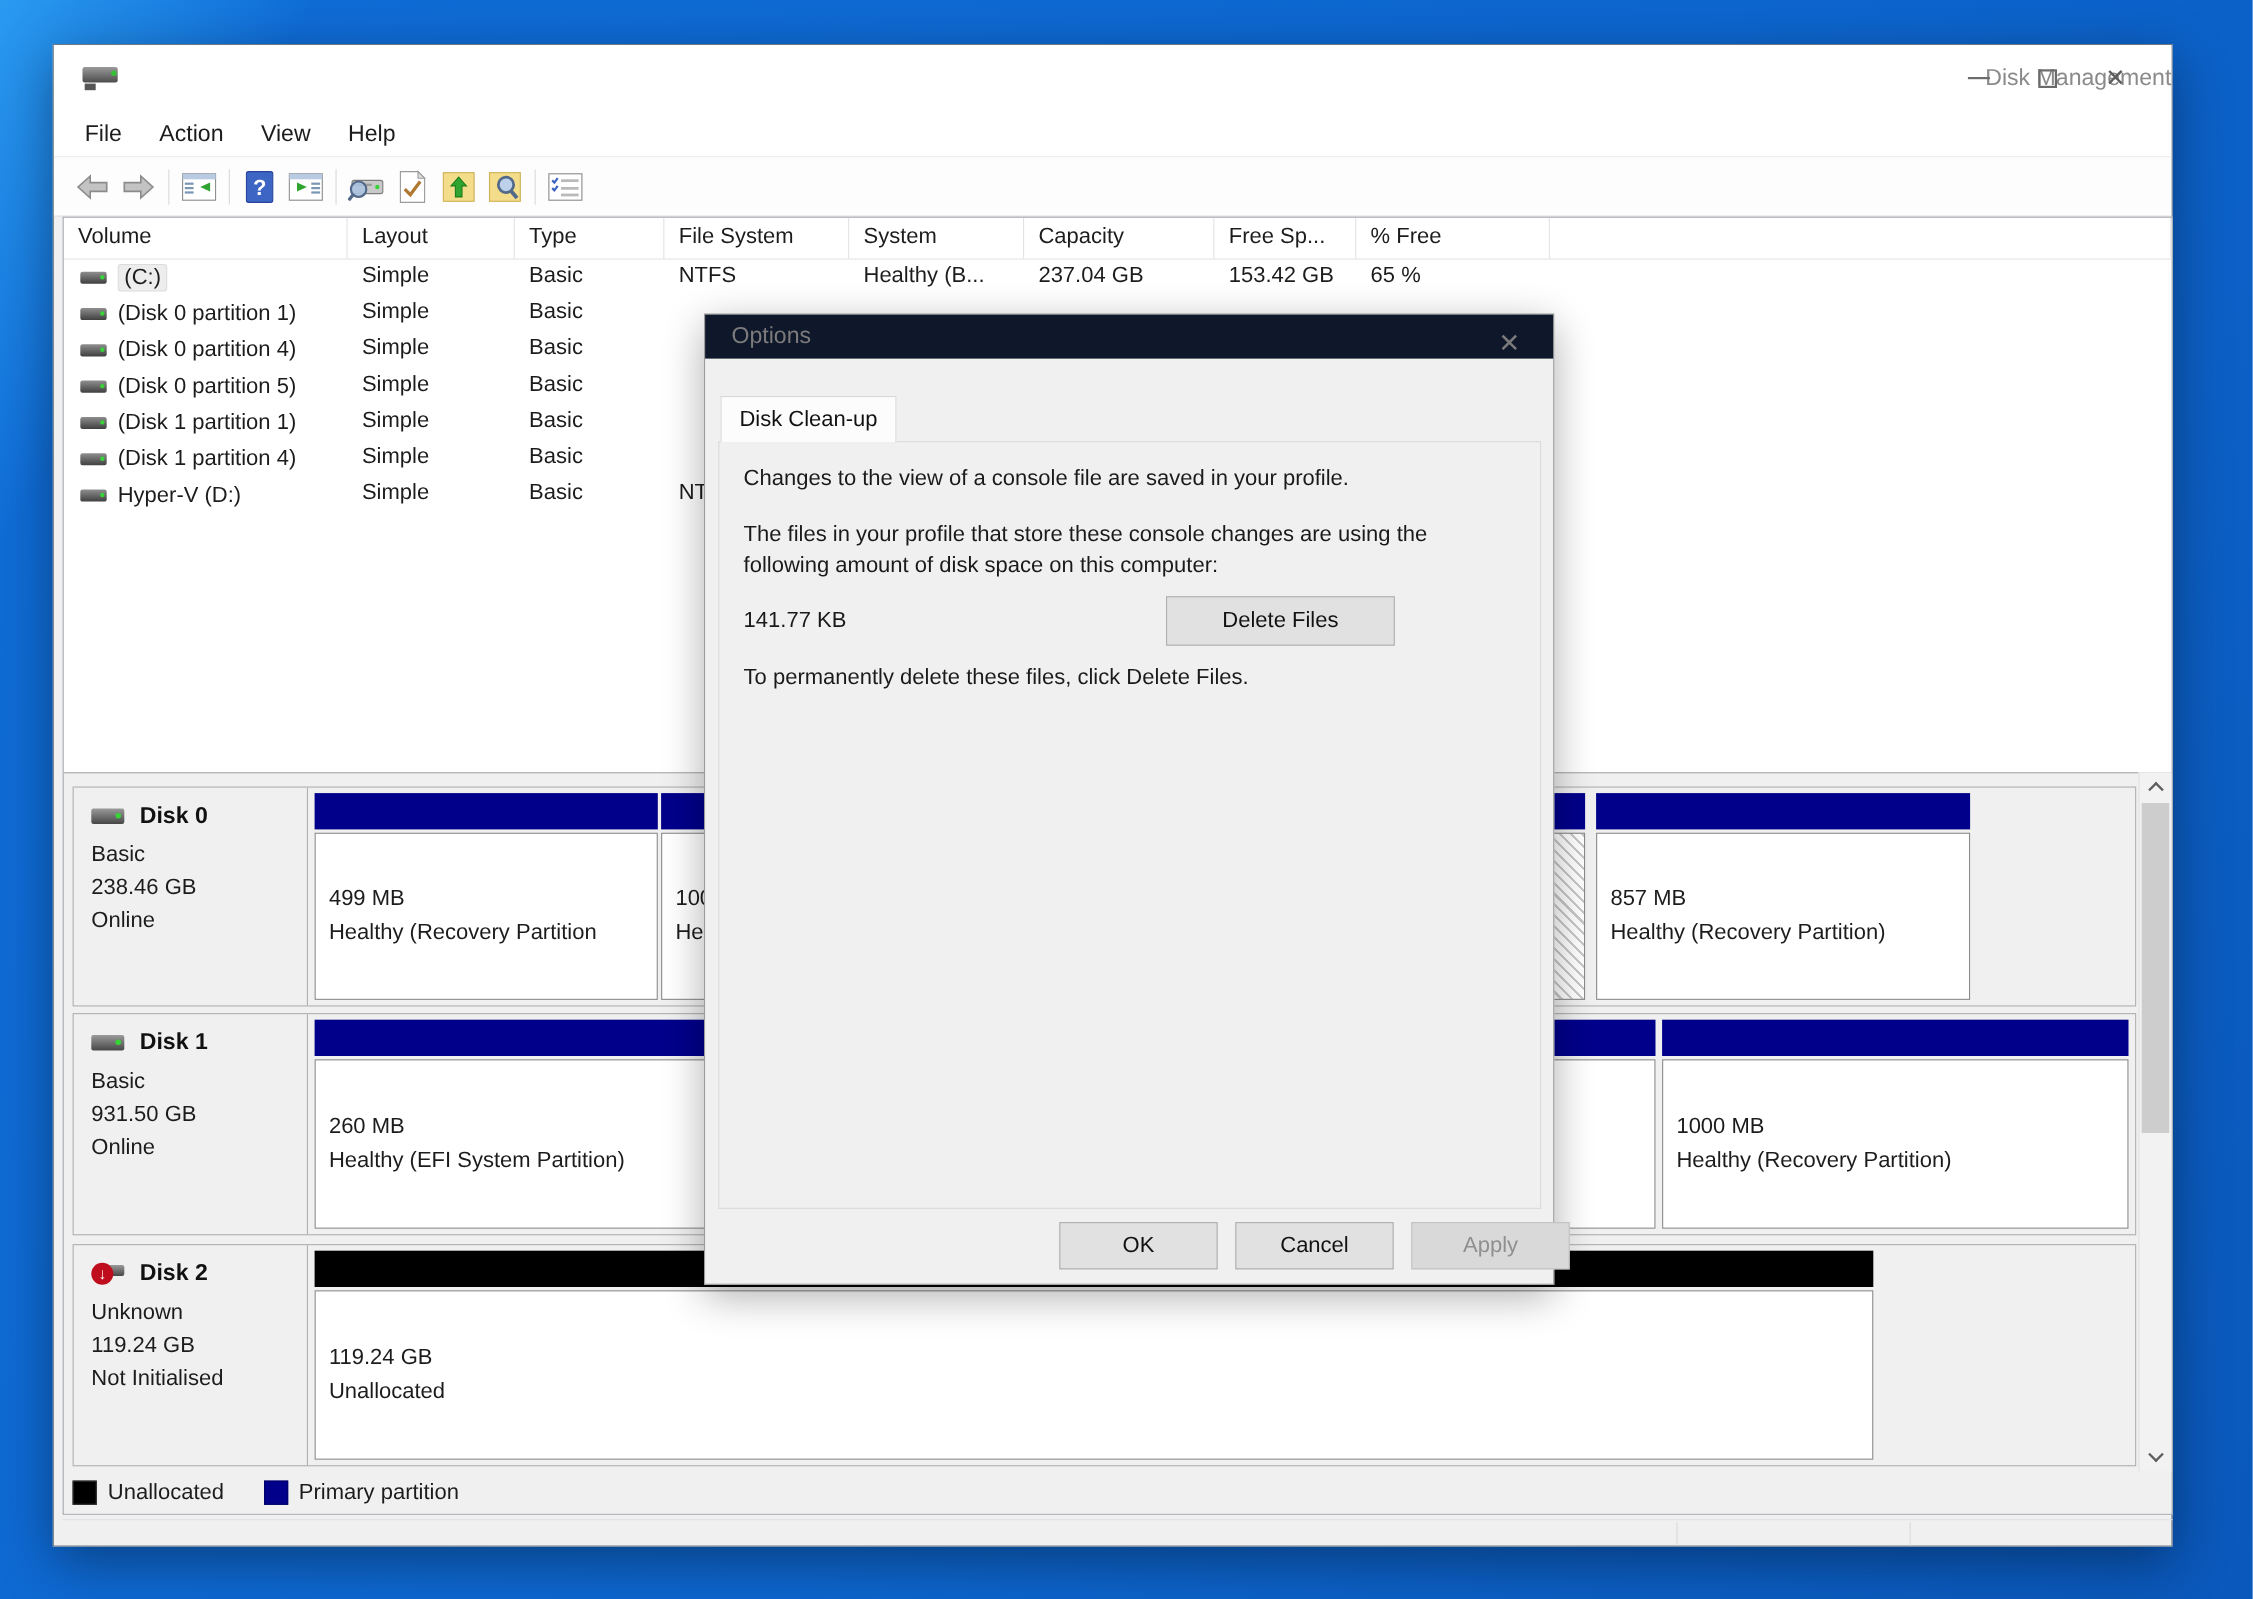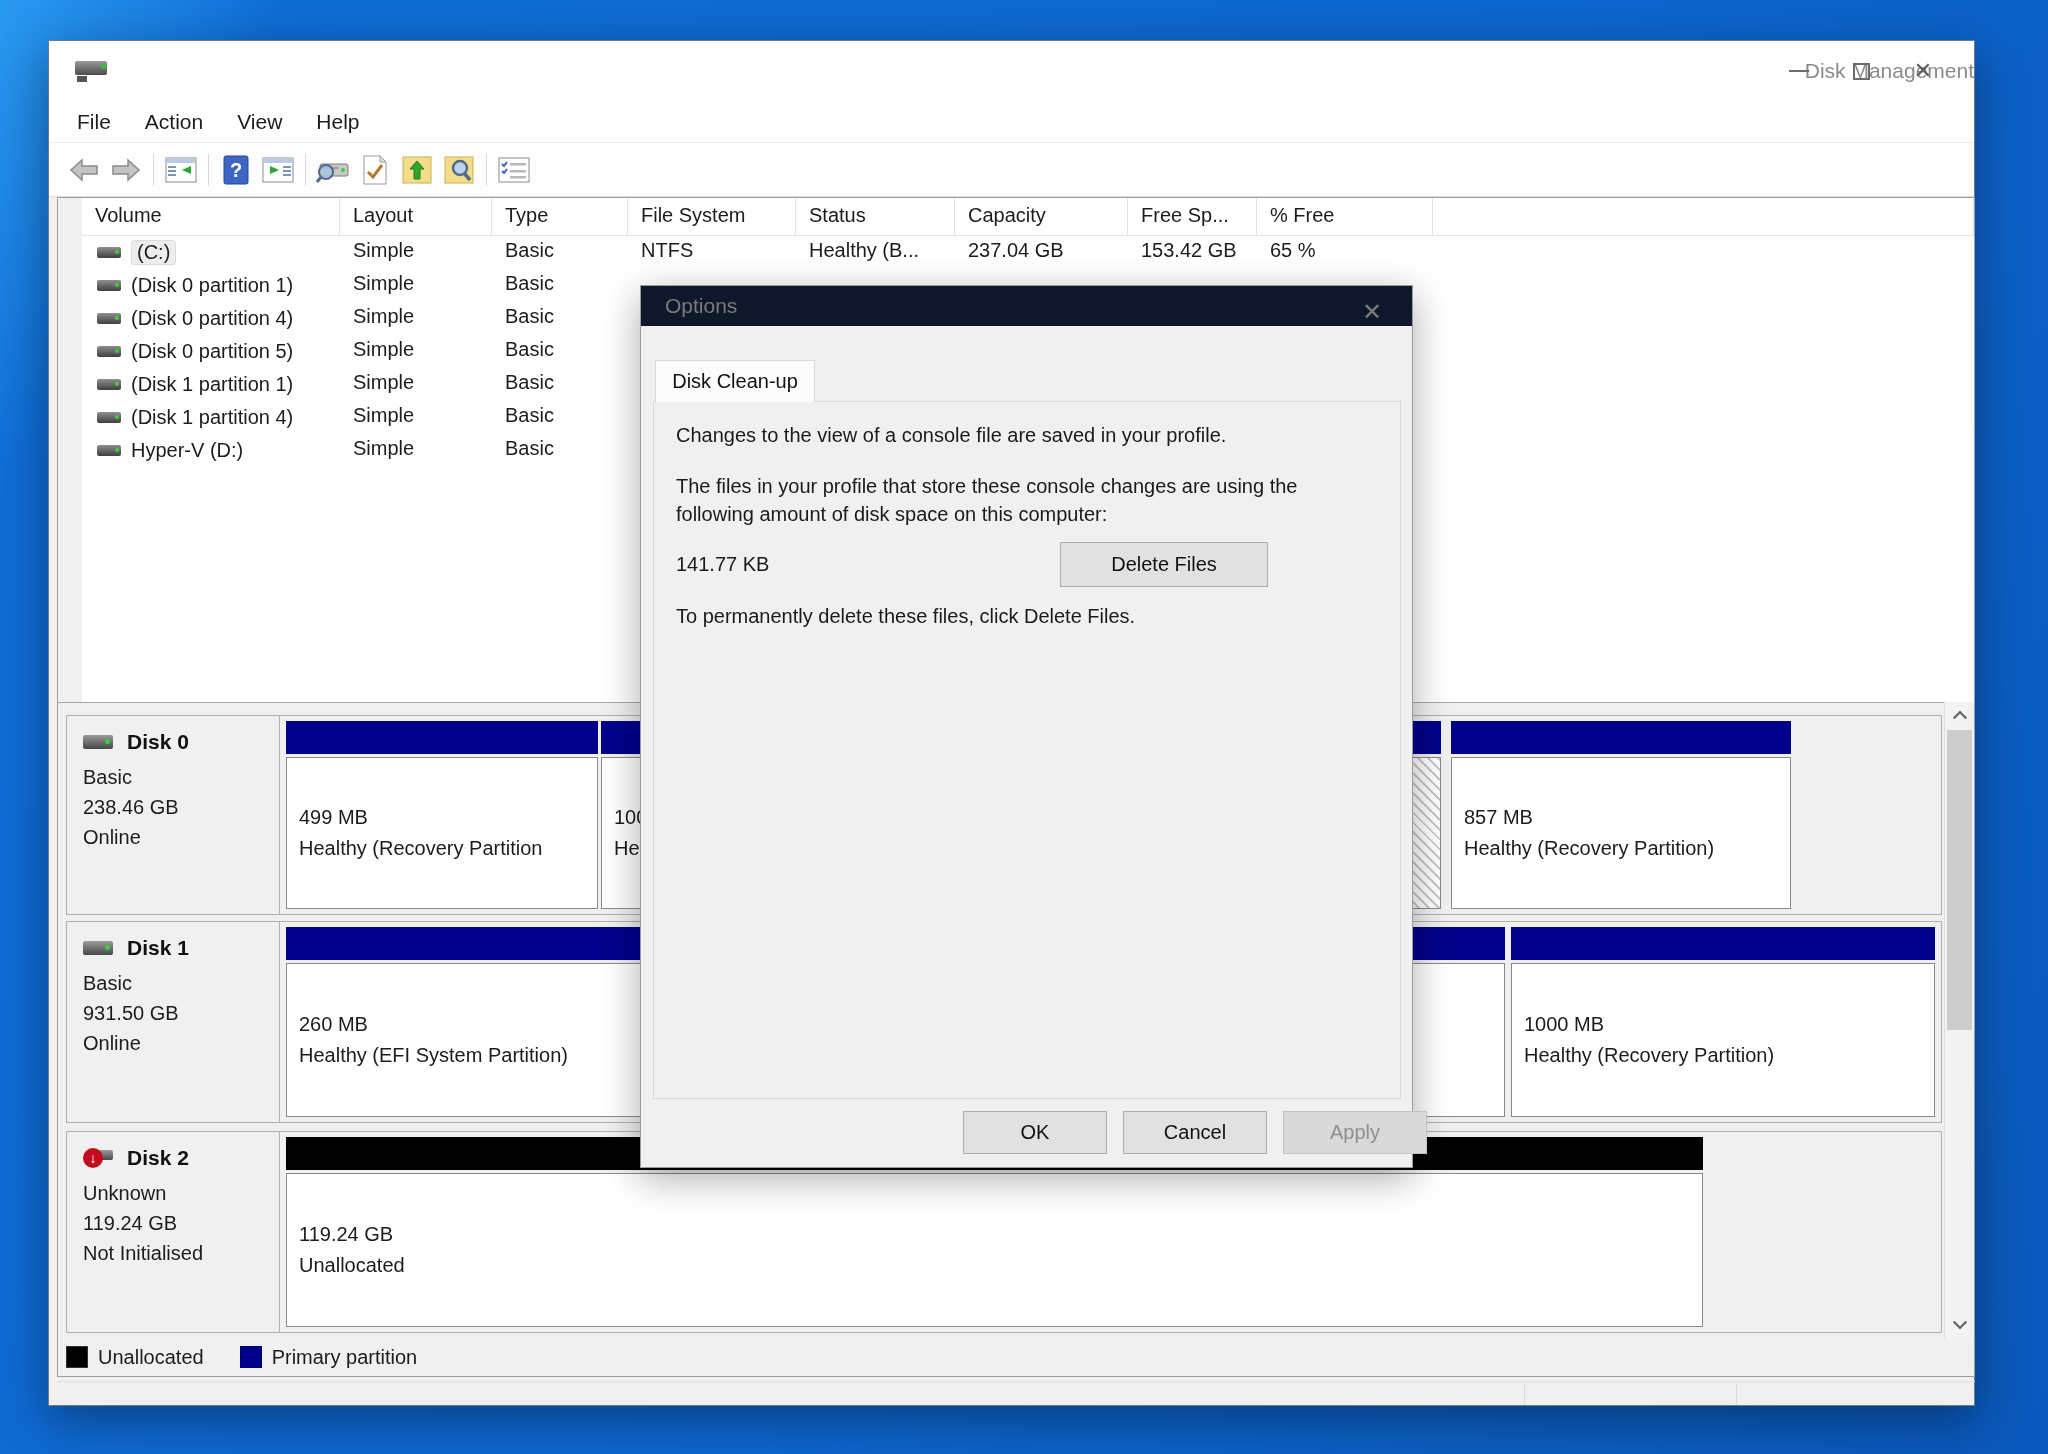--- a/index.html
+++ b/index.html
@@ -35,21 +35,21 @@
     border-bottom:1px solid #dcdcdc; display:flex; align-items:center; }
   .tb-btn { width:42px; height:40px; display:flex; align-items:center; justify-content:center; }
   .tb-sep { width:1px; height:32px; background:#d9d9d9; margin:0 6px; }
   .toolbar svg { display:block; }
 
   
   .content { position:absolute; left:8px; top:156px; width:1918px; height:1180px;
     border:1px solid #9aa0a6; background:#f0f0f0; }
 
   
-  .volume-list { position:absolute; left:0; top:0; right:0; height:504px; background:#ffffff; overflow:hidden;margin-left:24px; }
+  .volume-list { position:absolute; left:0; top:0; right:0; height:504px; background:#ffffff; overflow:hidden; }
   .vgrid { display:grid; grid-template-columns:258px 152px 136px 168px 159px 173px 129px 176px auto; }
   .vheader { height:38px; border-bottom:1px solid #e3e3e3; }
   .vheader .hcell { font-size:20px; color:#1c1c1c; padding:6px 0 0 13px;
     border-right:1px solid #e3e3e3; white-space:nowrap; overflow:hidden; }
   .vrow { height:33px; }
   .vrow .cell { font-size:20px; color:#1c1c1c; padding:3px 0 0 13px; white-space:nowrap; overflow:hidden; }
   .vol-cell { display:flex; align-items:center; padding-top:0 !important; }
   .drive-ico { width:24px; height:11px; background:linear-gradient(#8f8f8f,#3f3f3f);
     border-radius:2px; margin:0 10px 0 2px; position:relative; flex:none; }
   .drive-ico:after { content:""; position:absolute; right:2px; top:3px; width:4px; height:4px;
@@ -252,21 +252,21 @@
     </div>
 
     <div class="content">
 
       <div class="volume-list">
         <div class="vgrid vheader">
           <div class="hcell">Volume</div>
           <div class="hcell">Layout</div>
           <div class="hcell">Type</div>
           <div class="hcell">File System</div>
-          <div class="hcell">Status</div>
+          <div class="hcell">System</div>
           <div class="hcell">Capacity</div>
           <div class="hcell">Free Sp...</div>
           <div class="hcell">% Free</div>
           <div class="hcell"></div>
         </div>
 
         <div class="vgrid vrow">
           <div class="cell vol-cell">
               <span class="drive-ico"></span>
               <span class="sel-pill">(C:)</span>

